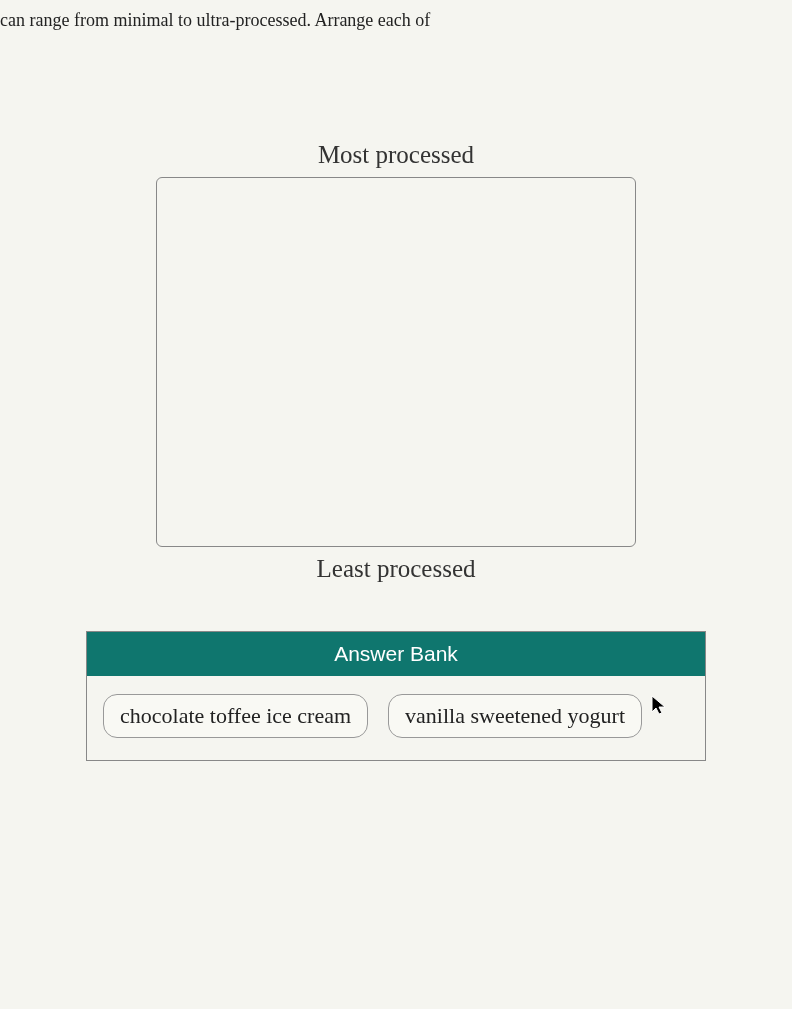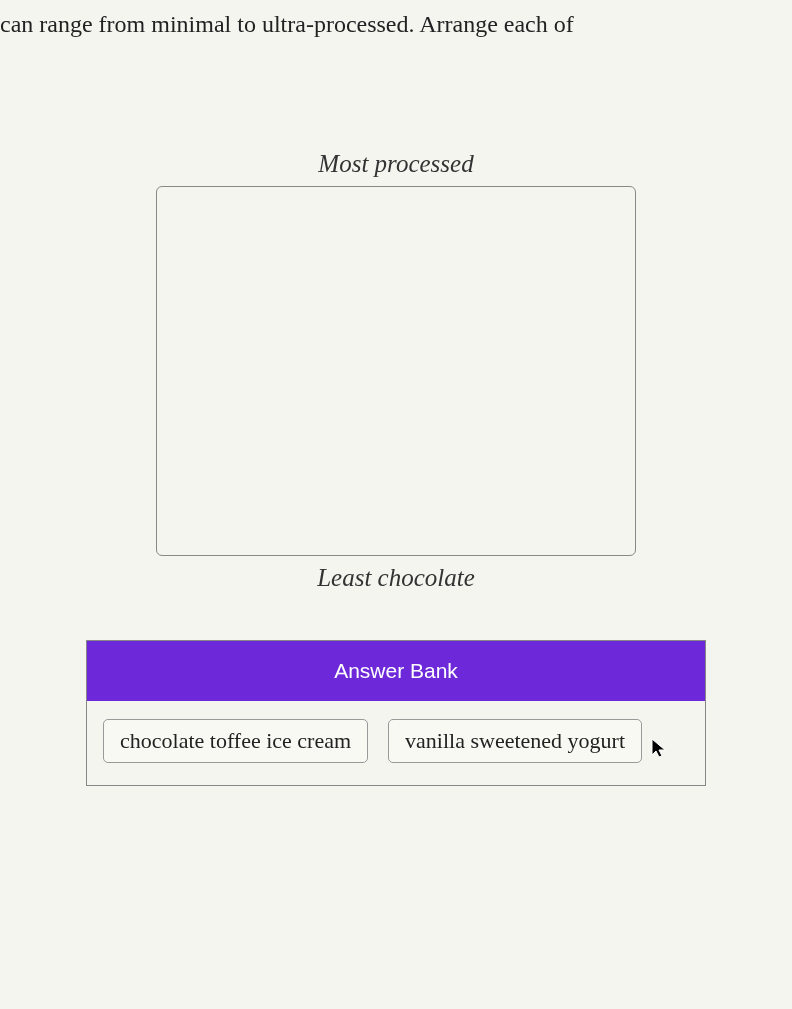--- a/index.html
+++ b/index.html
@@ -9,100 +9,99 @@
     }
     body {
       font-family: Georgia, 'Times New Roman', serif;
       background: #f5f5f0;
       width: 792px;
       height: 1009px;
       padding: 0;
       overflow: hidden;
     }
     .question-text {
-      font-size: 24px;
+      font-size: 18px;
       color: #222;
       line-height: 1.4;
       padding: 8px 0 0 0;
       margin-bottom: 100px;
     }
     .arrange-container {
       display: flex;
       flex-direction: column;
       align-items: center;
       margin-bottom: 40px;
     }
     .zone-label {
       font-size: 25px;
       color: #333;
       margin: 8px 0;
       font-family: Georgia, serif;
-      font-style: italic;
     }
     .drop-zone {
       width: 480px;
       height: 370px;
       border: 1.5px solid #888;
       border-radius: 6px;
       background: transparent;
     }
     .answer-bank-wrap {
       width: 620px;
       margin: 0 auto;
       border: 1.5px solid #888;
     }
     .answer-bank-header {
-      background: #6d28d9;
+      background: #0f766e;
       color: #fff;
       text-align: center;
       font-size: 21px;
-      padding: 18px 0;
+      padding: 10px 0;
       font-family: Arial, sans-serif;
     }
     .answer-bank-body {
       padding: 18px 16px 22px 16px;
       display: flex;
       flex-wrap: wrap;
       gap: 16px 20px;
       align-items: center;
     }
     .draggable-item {
       border: 1.5px solid #999;
-      border-radius: 5px;
+      border-radius: 14px;
       padding: 8px 16px;
       font-size: 22px;
       font-family: Georgia, serif;
       color: #222;
       background: #f9f9f4;
       cursor: grab;
       user-select: none;
       white-space: nowrap;
     }
     .cursor-icon {
       display: inline-block;
       vertical-align: middle;
       margin: 0 4px 0 0;
     }
     .row2 {
       display: flex;
-      align-items: flex-end;
+      align-items: flex-start;
       gap: 8px;
     }
   </style>
 </head>
 <body>
 
 <div class="question-text">
   <span>can range from minimal to ultra-processed. Arrange each of</span><br>
 </div>
 
 <div class="arrange-container">
   <div class="zone-label">Most processed</div>
   <div class="drop-zone"></div>
-  <div class="zone-label">Least chocolate</div>
+  <div class="zone-label">Least processed</div>
 </div>
 
 <div class="answer-bank-wrap">
   <div class="answer-bank-header">Answer Bank</div>
   <div class="answer-bank-body">
     <div class="draggable-item">chocolate toffee ice cream</div>
     <div class="row2">
       <div class="draggable-item">vanilla sweetened yogurt</div>
       <span class="cursor-icon">
         <svg width="18" height="22" viewBox="0 0 18 22">

